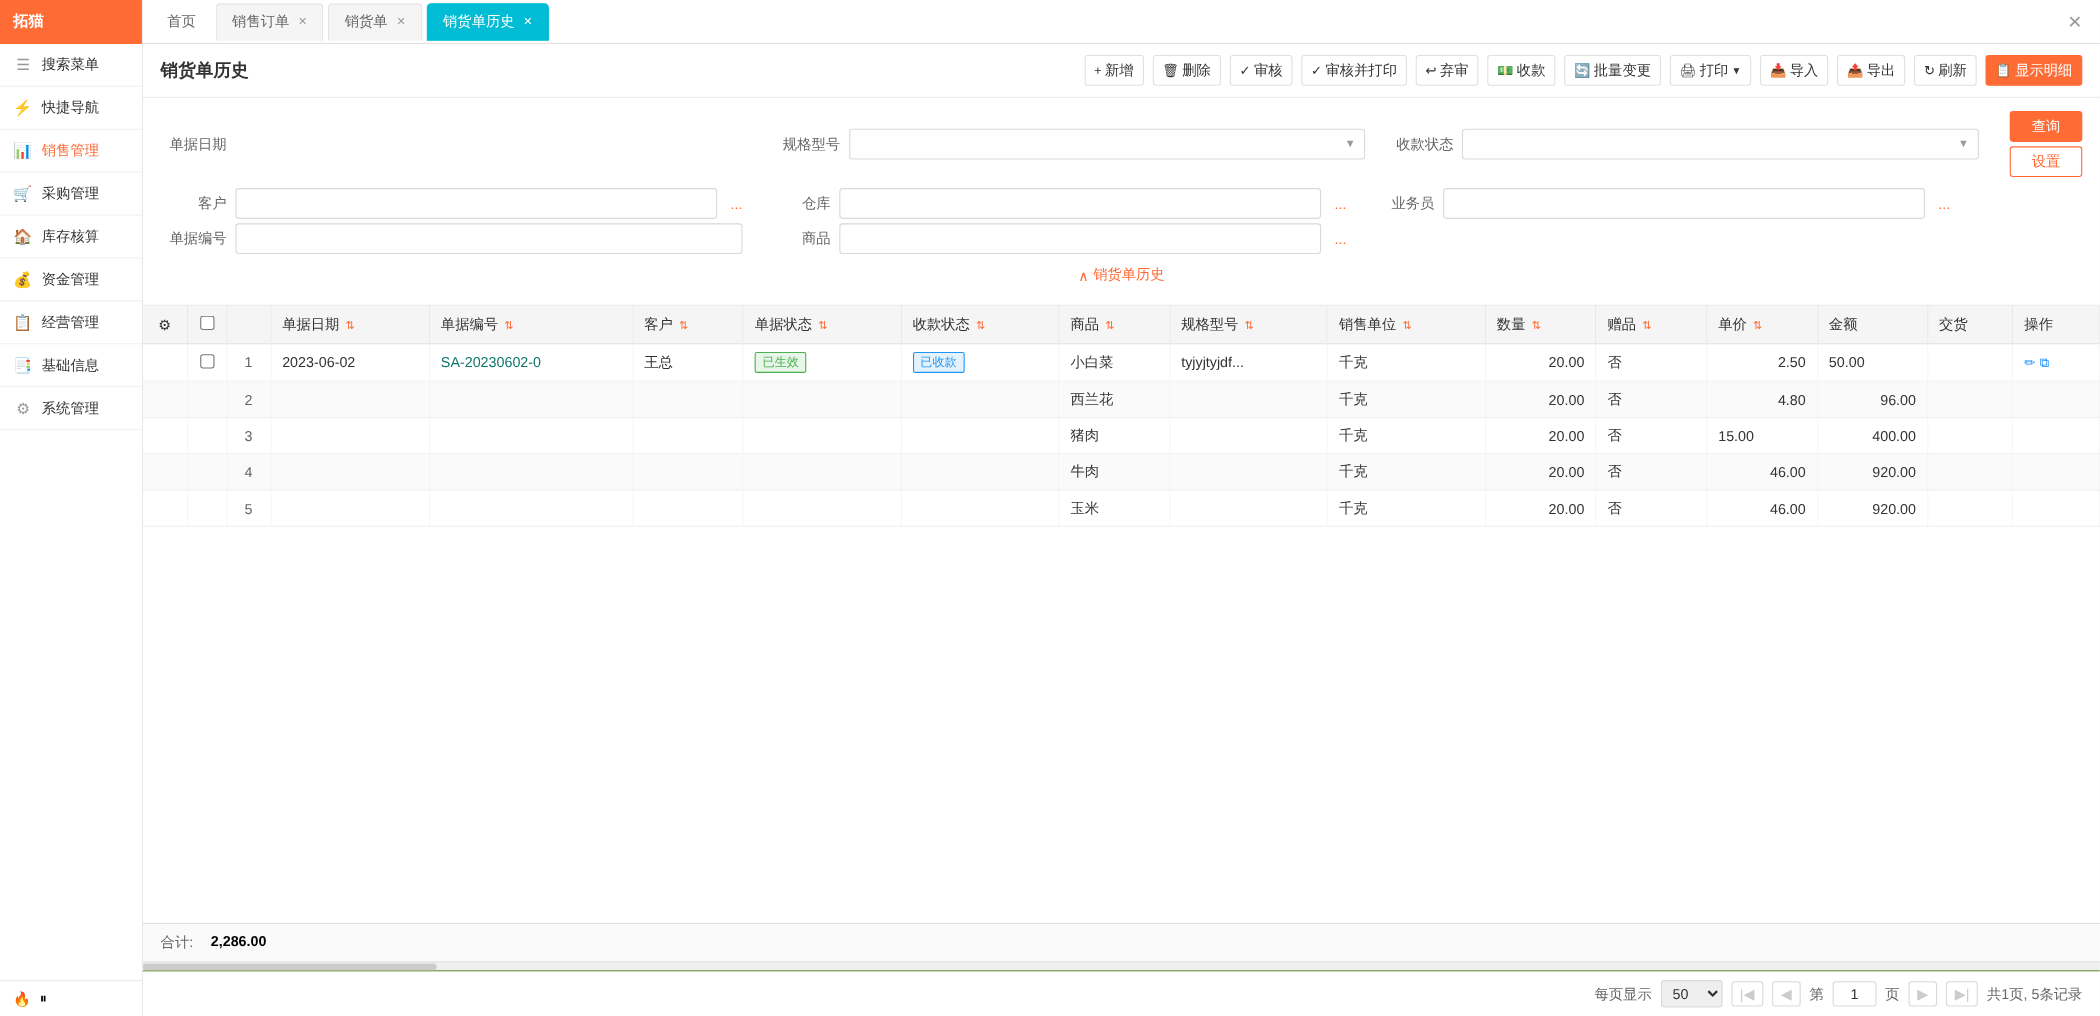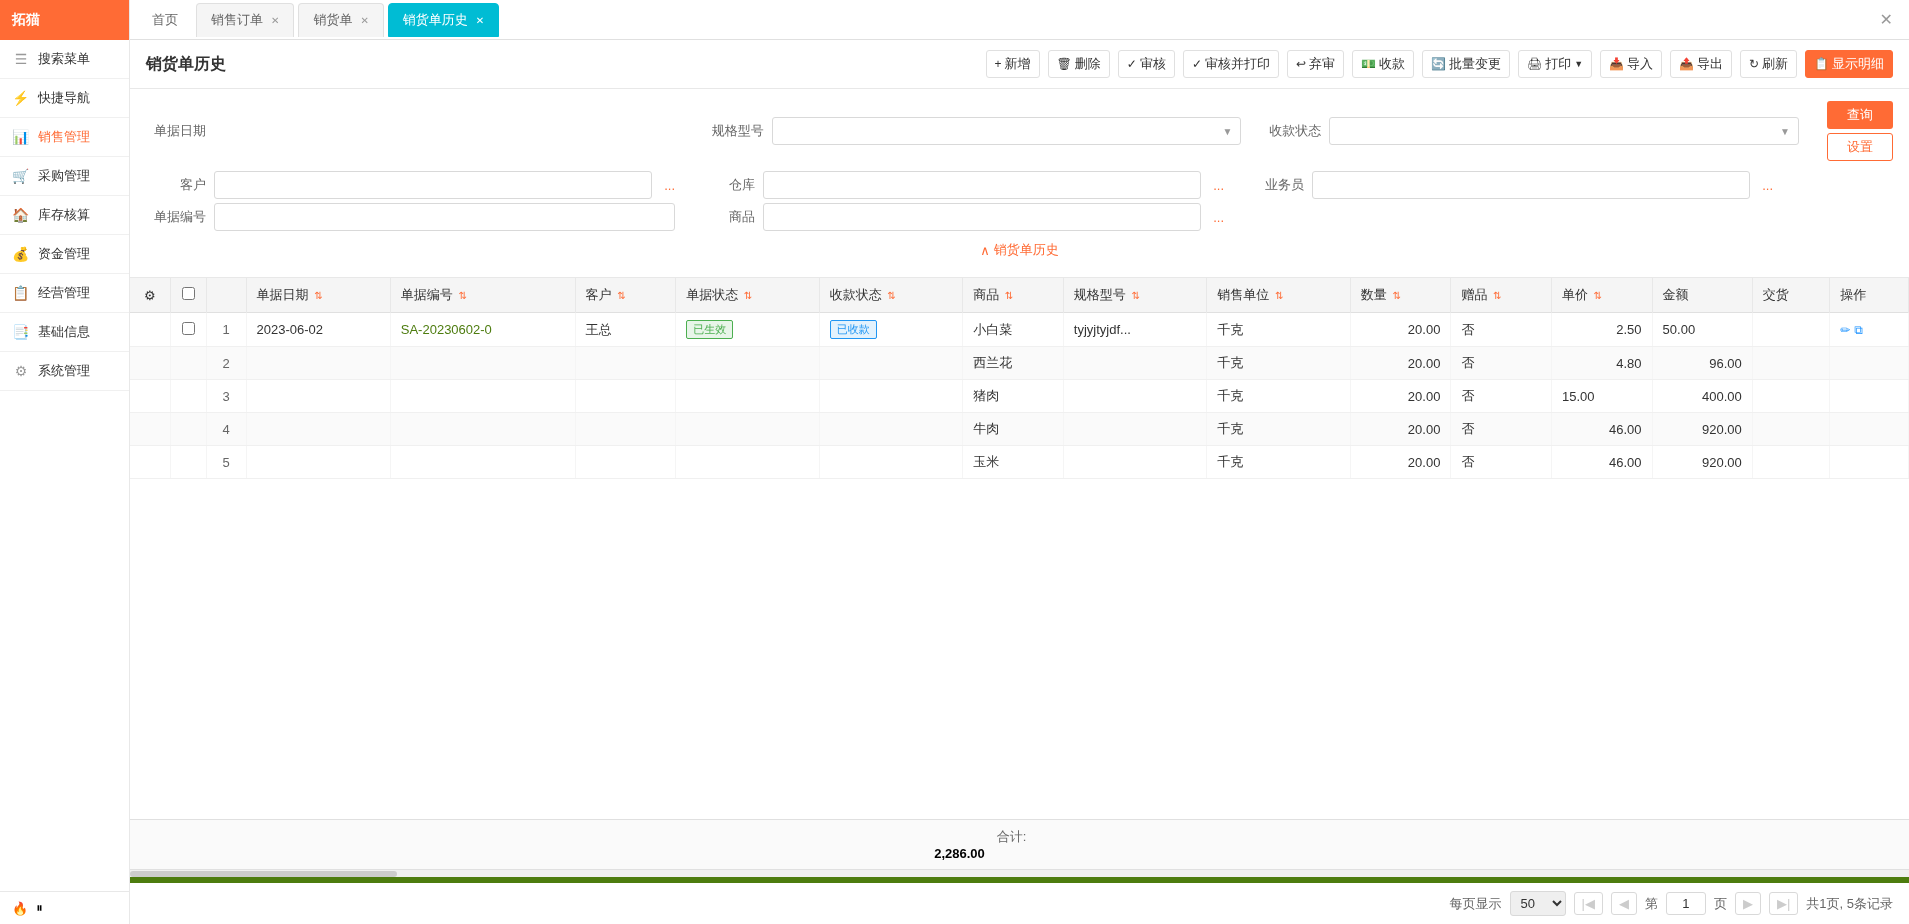--- a/index.html
+++ b/index.html
@@ -279,48 +279,46 @@
       color: #333;
     }
     .status-badge {
       display: inline-block;
       padding: 1px 6px;
       border-radius: 2px;
       font-size: 11px;
     }
     .status-valid { background: #e8f5e9; color: #4caf50; border: 1px solid #4caf50; }
     .status-collected { background: #e3f2fd; color: #2196f3; border: 1px solid #2196f3; }
-    .link-text { color: #4d7c0f; cursor: pointer; }
+    .link-text { color: #0f766e; cursor: pointer; }
     .action-btn {
       color: #1890ff;
       cursor: pointer;
       font-size: 12px;
       margin-right: 4px;
     }
     .th-gear { width: 40px; text-align: center; }
     .th-checkbox { width: 36px; text-align: center; }
     .row-num { color: #666; text-align: center; }
 
     
     .table-footer {
       background: #fafafa;
       border-top: 1px solid #e0e0e0;
       padding: 8px 16px;
       display: flex;
-      align-items: center;
-      flex-direction: column;
     }
     .footer-label { color: #666; margin-right: 16px; }
     .footer-total-qty { flex: 1; text-align: center; font-weight: bold; padding-right: 200px; }
     .footer-total-amount { font-weight: bold; text-align: right; padding-right: 120px; }
 
     
     .pagination {
       background: #fff;
-      border-top: 6px solid #4d7c0f;
+      border-top: 1px solid #4d7c0f;
       padding: 8px 16px;
       display: flex;
       align-items: center;
       justify-content: flex-end;
       gap: 8px;
       flex-shrink: 0;
       font-size: 13px;
       color: #666;
     }
     .page-size-select {

